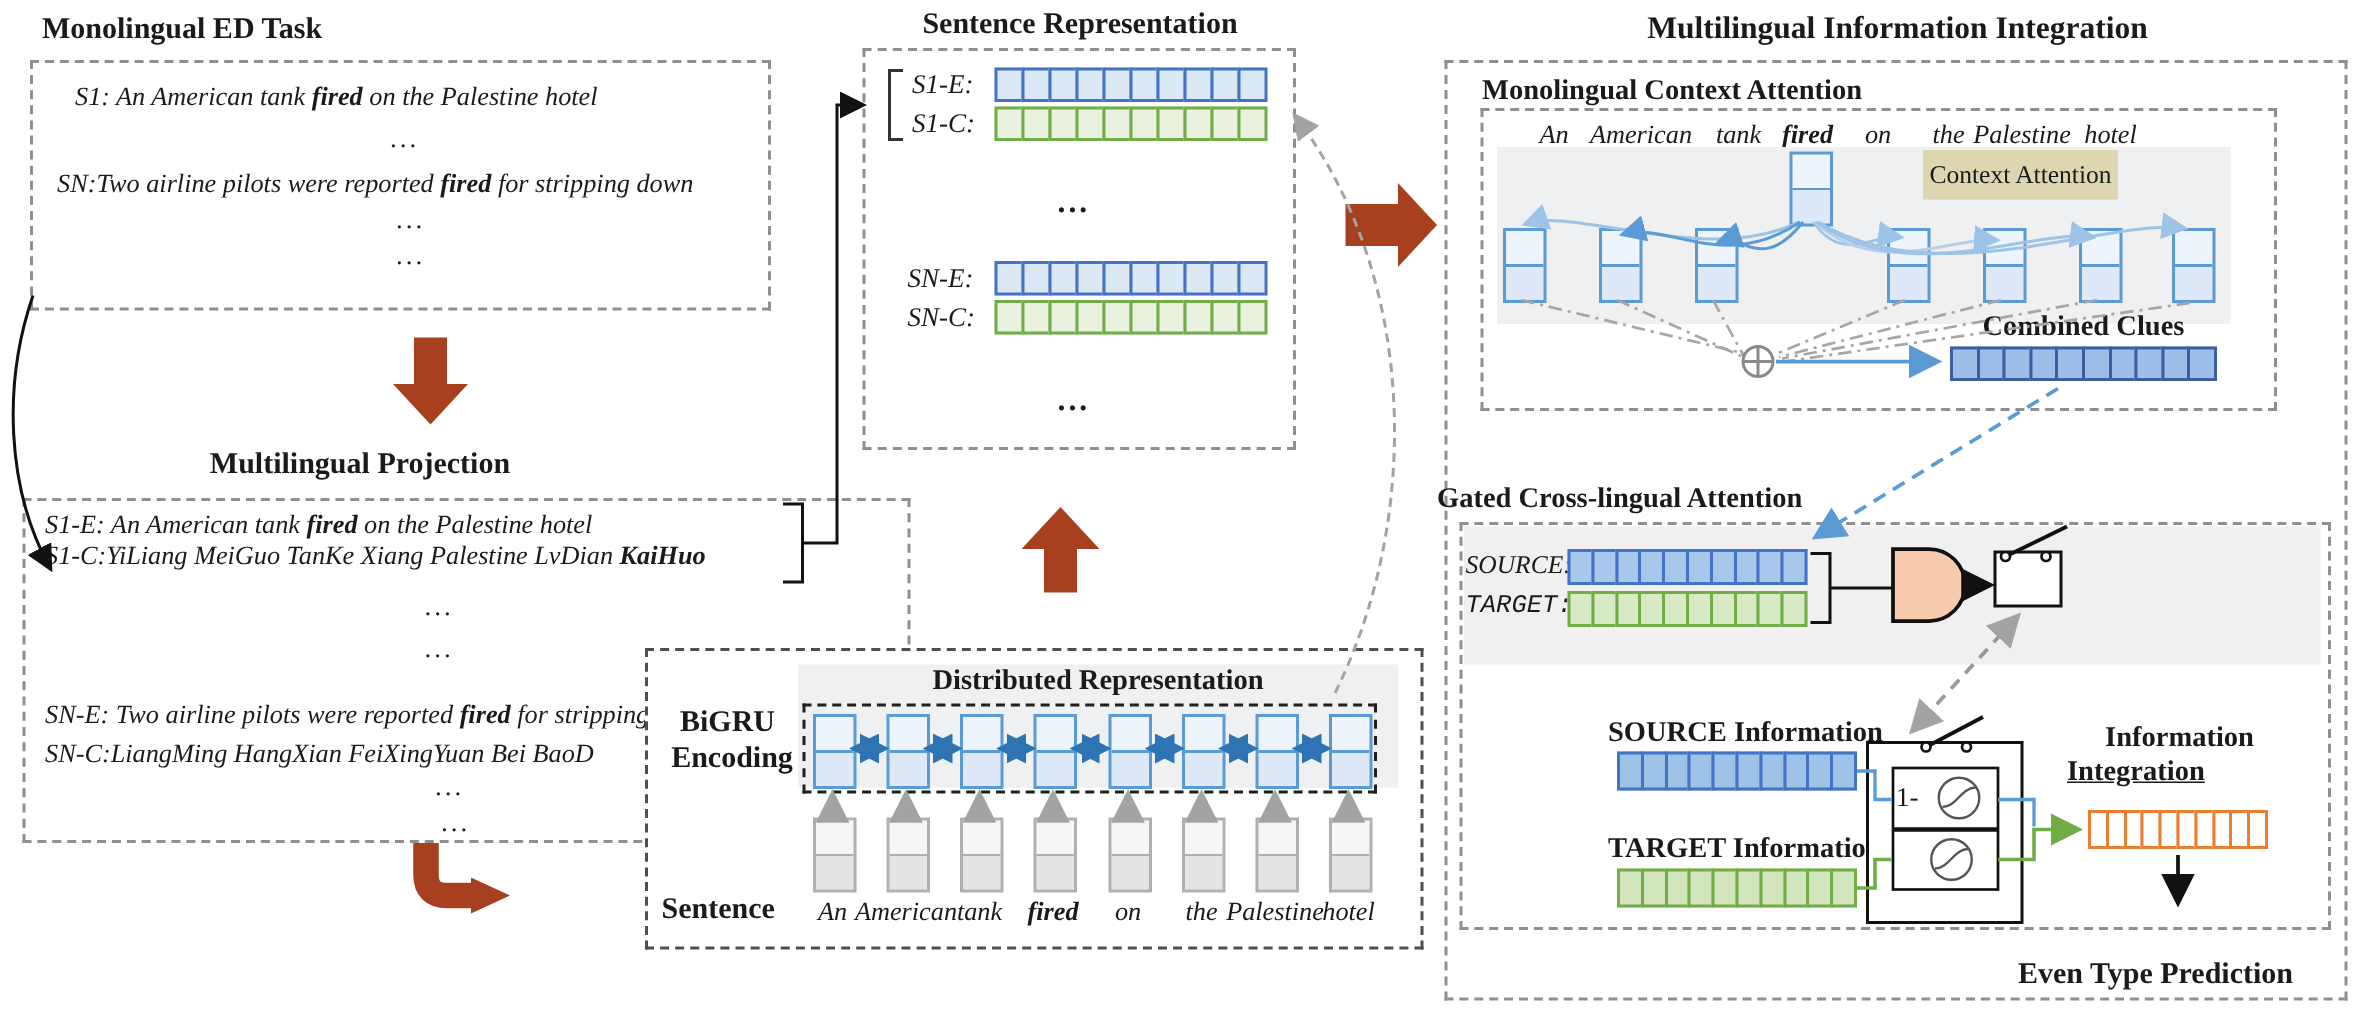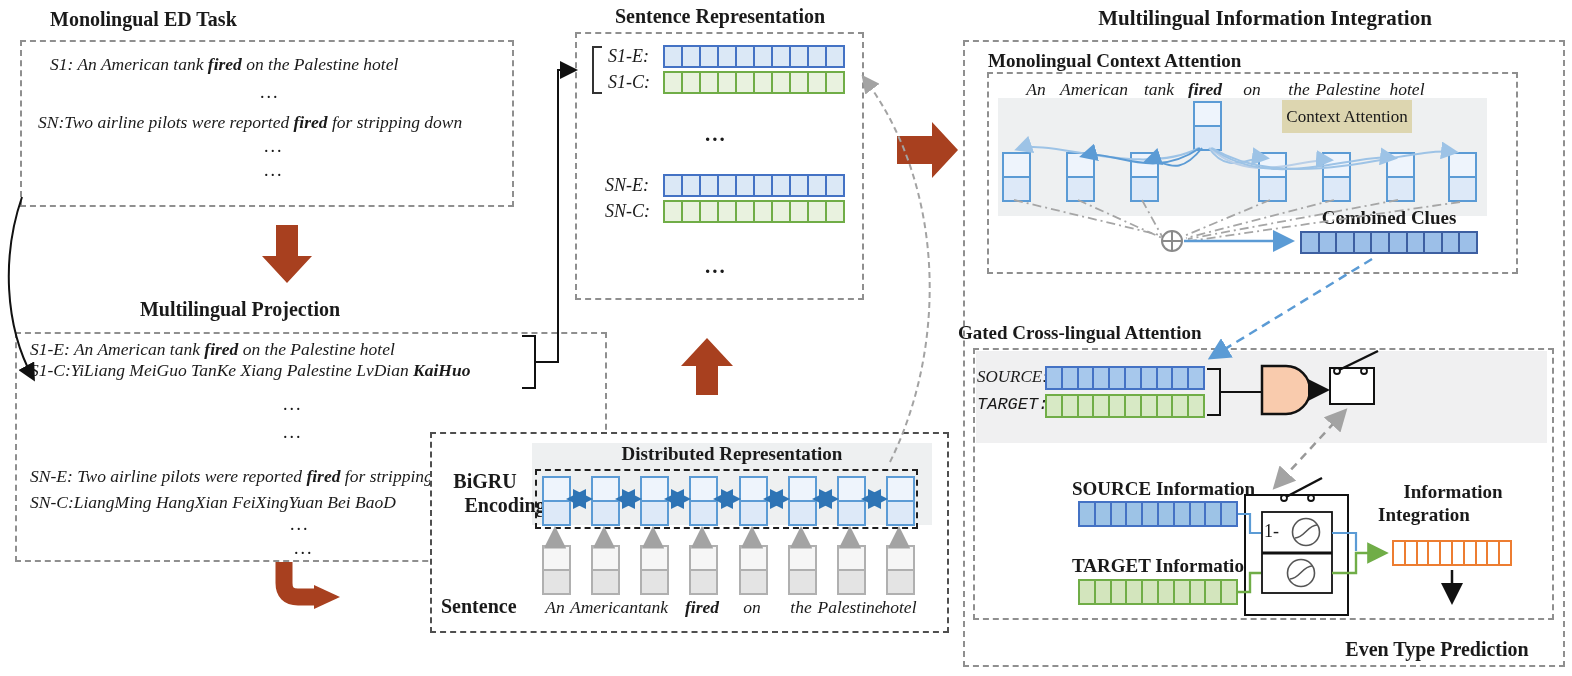--- a/index.html
+++ b/index.html
@@ -31,21 +31,21 @@
   .blab{position:absolute;font-weight:bold;font-size:19px;white-space:nowrap;}
   .center{text-align:center;}
   svg.overlay{position:absolute;left:0;top:0;z-index:6;pointer-events:none;}
   .z1{z-index:1;} .z3{z-index:3;} .z4{z-index:4;} .z7{z-index:7;}
 </style>
 </head>
 <body>
 
 <div class="canvas">
 
-  <div class="ptitle z1" style="left:28px;top:8px;margin-left:22px;">Monolingual ED Task</div>
+  <div class="ptitle z1" style="left:28px;top:8px;">Monolingual ED Task</div>
   <div class="dashbox z1" style="left:20px;top:40px;width:490px;height:163px;"></div>
   <div class="sent z1" style="left:38px;top:54px;margin-left:12px;"><span>S1: An American tank </span><b>fired</b><span> on the Palestine hotel</span></div>
   <div class="dots z1" style="left:260px;top:82px;">...</div>
   <div class="sent z1" style="left:38px;top:112px;"><span>SN:Two airline pilots were reported </span><b>fired</b><span> for stripping down</span></div>
   <div class="dots z1" style="left:264px;top:136px;">...</div>
   <div class="dots z1" style="left:264px;top:160px;">...</div>
 
   <div class="ptitle z1 center" style="left:110px;top:298px;width:260px;">Multilingual Projection</div>
   <div class="dashbox z1" style="left:15px;top:332px;width:588px;height:226px;"></div>
   <div class="sent z1" style="left:30px;top:339px;"><span>S1-E: An American tank </span><b>fired</b><span> on the Palestine hotel</span></div>
@@ -112,21 +112,21 @@
       <i></i>
       <i></i>
     </div>
   <div class="dots bold z1" style="left:705px;top:254px;">...</div>
 
   <div class="dashbox dark z3" style="left:430px;top:432px;width:515px;height:197px;"></div>
   <div class="band z4" style="left:532px;top:443px;width:400px;height:82px;"></div>
   <div class="ptitle z4 center" style="left:562px;top:443px;width:340px;font-size:19px;">Distributed Representation</div>
   <div class="dashbox inner z4" style="left:535px;top:469px;width:379px;height:56px;background:transparent;"></div>
   <div class="blab z4 center" style="left:438px;top:470px;width:94px;font-size:20px;">BiGRU</div>
-  <div class="blab z4 center" style="left:458px;top:494px;width:94px;font-size:20px;font-family:Liberation Serif, serif;">Encoding</div>
+  <div class="blab z4 center" style="left:441px;top:494px;width:94px;font-size:20px;font-family:Liberation Serif, serif;">Encoding</div>
   <div class="dcell z4" style="left:542px;top:476px;"></div>
   <div class="dcell z4" style="left:591px;top:476px;"></div>
   <div class="dcell z4" style="left:640px;top:476px;"></div>
   <div class="dcell z4" style="left:689px;top:476px;"></div>
   <div class="dcell z4" style="left:739px;top:476px;"></div>
   <div class="dcell z4" style="left:788px;top:476px;"></div>
   <div class="dcell z4" style="left:837px;top:476px;"></div>
   <div class="dcell z4" style="left:886px;top:476px;"></div>
   <div class="dcell gray z4" style="left:542px;top:545px;"></div>
   <div class="dcell gray z4" style="left:591px;top:545px;"></div>
@@ -234,21 +234,21 @@
       <i></i>
       <i></i>
       <i></i>
       <i></i>
       <i></i>
       <i></i>
       <i></i>
     </div>
   <div class="abs z7" style="left:1264px;top:521px;font-size:18px;">1-</div>
   <div class="blab z1 center" style="left:1378px;top:481px;width:150px;">Information</div>
-  <div class="blab z1 center" style="left:1378px;top:504px;">Integration</div>
+  <div class="blab z1 center" style="left:1378px;top:504px;text-decoration:underline;">Integration</div>
   <div class="row z1" style="--bc:#ed7d31;--bg:#ffffff;left:1392px;top:540px;width:120px;height:26px;">
       <i></i>
       <i></i>
       <i></i>
       <i></i>
       <i></i>
       <i></i>
       <i></i>
       <i></i>
       <i></i>

